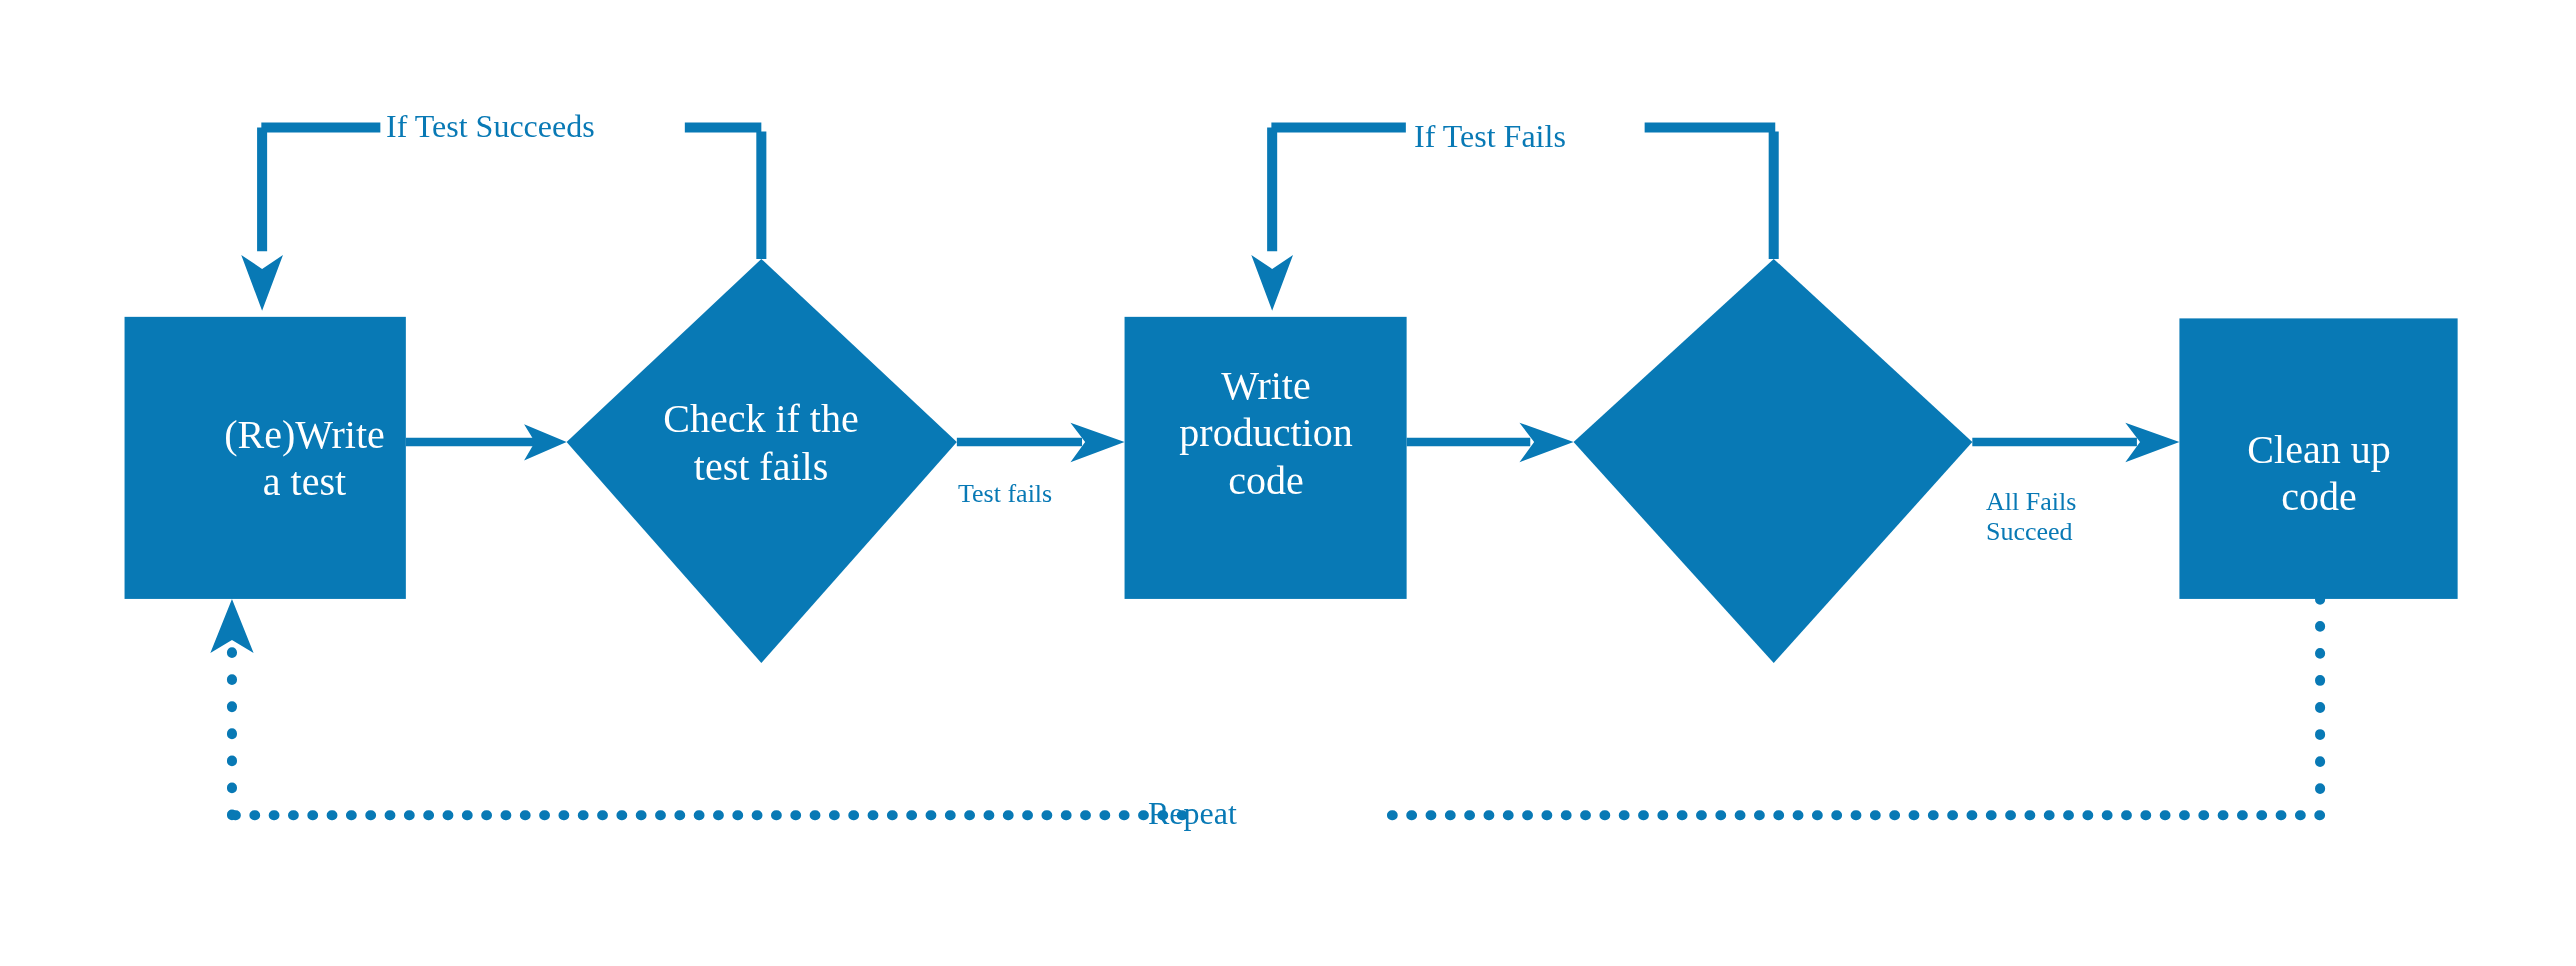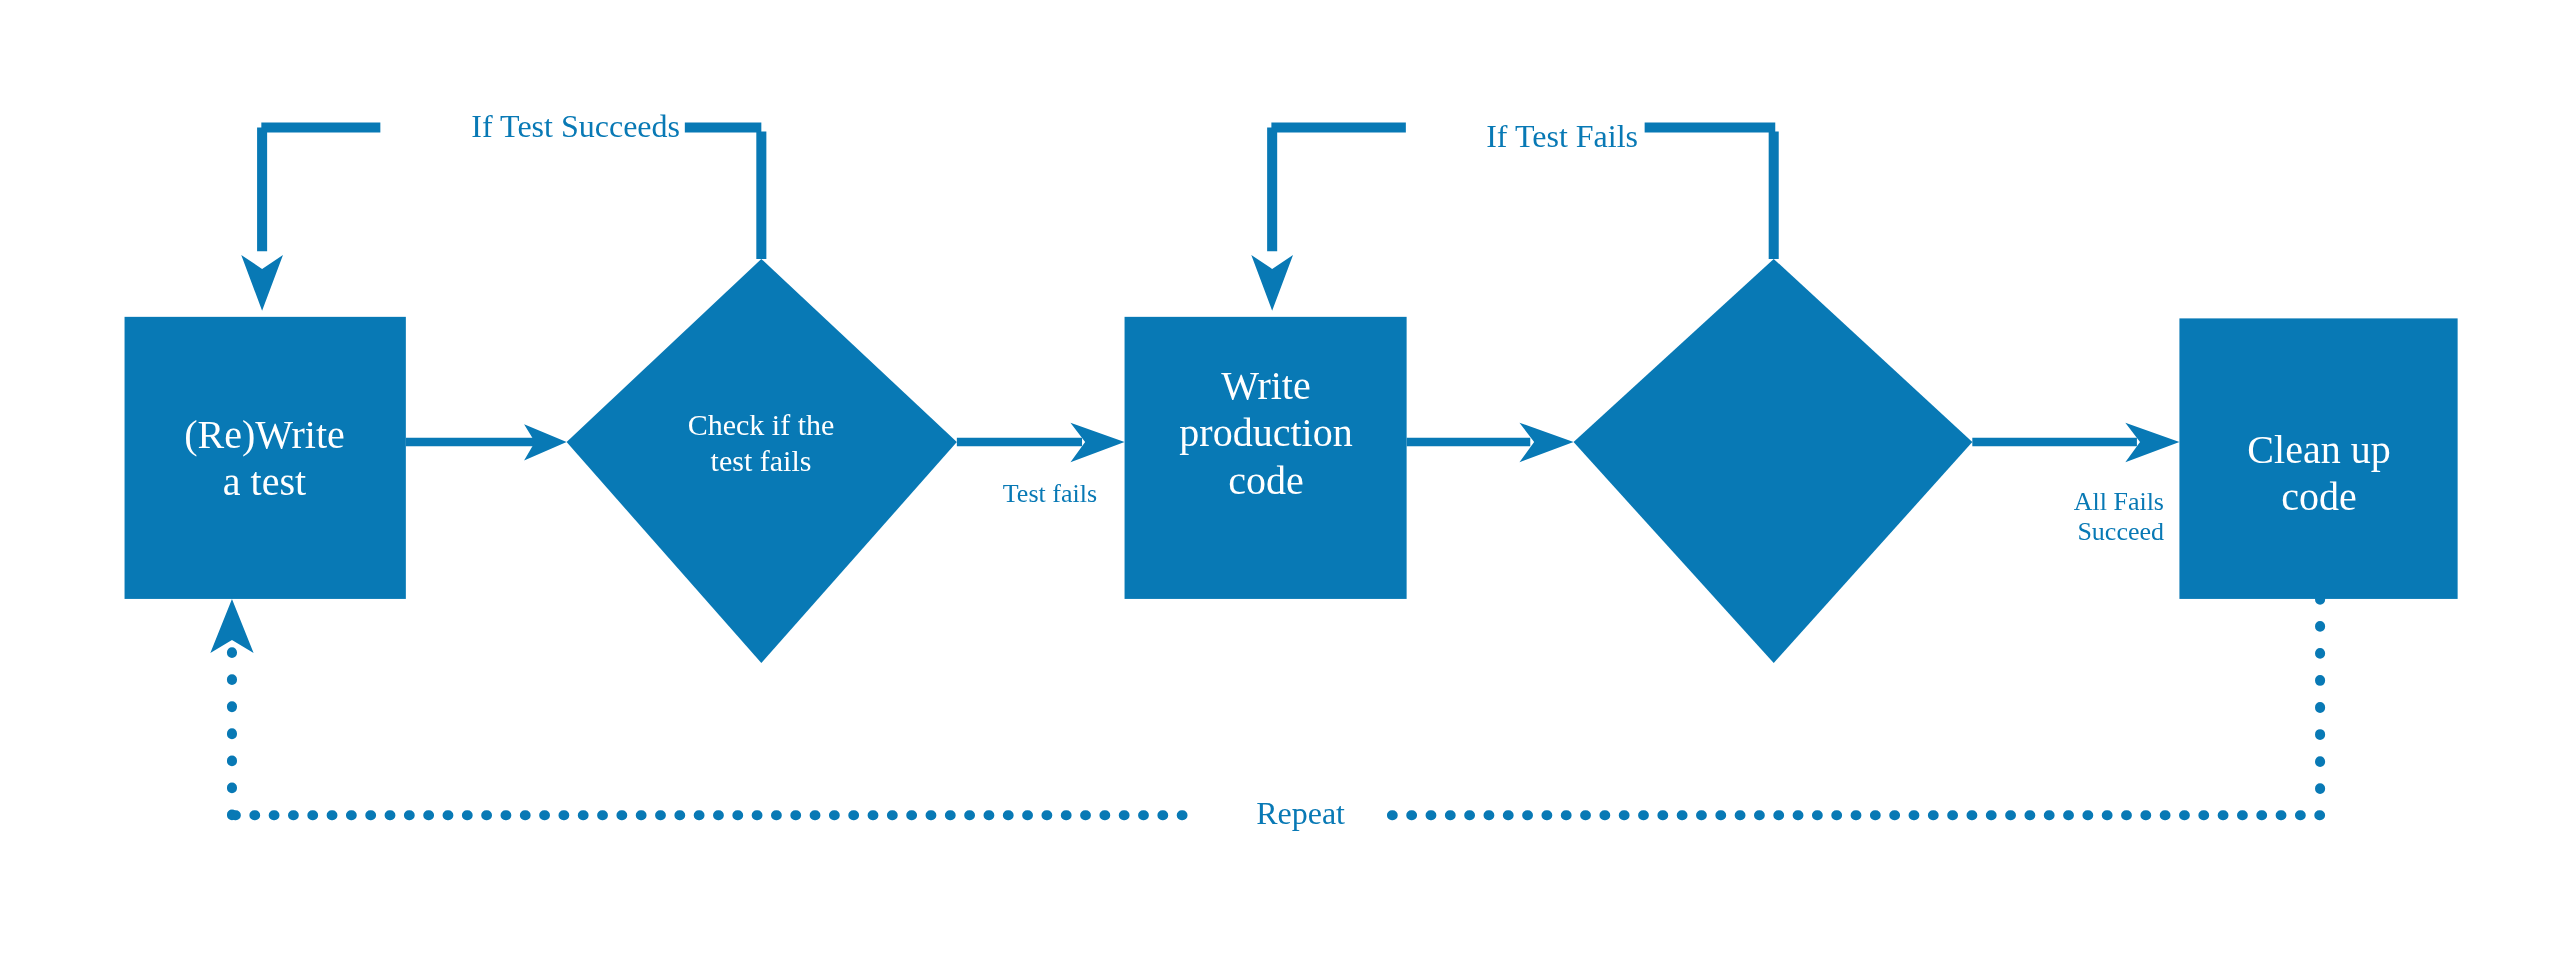--- a/index.html
+++ b/index.html
@@ -6,24 +6,24 @@
   body{width:2576px;height:966px;overflow:hidden;font-family:"Liberation Serif",serif;}
   #stage{position:relative;width:2576px;height:966px;background:#fff;}
   #flow-svg{position:absolute;left:0;top:0;width:2576px;height:966px;}
   .node-label{
     position:absolute;display:flex;align-items:center;justify-content:center;
     text-align:center;color:#ffffff;font-family:"Liberation Serif",serif;
     line-height:1.18;white-space:pre-line;pointer-events:none;
   }
   .edge-label{
     position:absolute;color:#0879b5;font-family:"Liberation Serif",serif;
-    text-align:right;line-height:1.16;white-space:pre-line;
+    text-align:left;line-height:1.16;white-space:pre-line;
   }
   .box-label{font-size:40px;}
-  .diamond-label{font-size:30px;}
+  .diamond-label{font-size:40px;}
   .lbl-big{font-size:32px;}
   .lbl-sm{font-size:26px;}
 </style>
 </head>
 <body>
 
 <div id="stage">
 
   <svg id="flow-svg" viewBox="0 0 3333 1250" xmlns="http://www.w3.org/2000/svg">
 
@@ -88,21 +88,21 @@
       <line x1="3002" y1="1055" x2="1793" y2="1055" stroke="#0879b5" stroke-width="13" stroke-linecap="round" stroke-dasharray="1 24"></line>
 
       <line x1="1530" y1="1055" x2="300" y2="1055" stroke="#0879b5" stroke-width="13" stroke-linecap="round" stroke-dasharray="1 24"></line>
 
       <line x1="300" y1="1055" x2="300" y2="820" stroke="#0879b5" stroke-width="13" stroke-linecap="round" stroke-dasharray="1 34"></line>
       <polygon points="300,775 272,845 300,828 328,845" fill="#0879b5"></polygon>
     </g>
 
   </svg>
 
-  <div class="node-label box-label" style="left:124px;top:317px;width:281px;height:282px;">(Re)Write
+  <div class="node-label box-label" style="left:124px;top:317px;width:281px;height:282px;padding-left:40px;">(Re)Write
 a test</div>
 
   <div class="node-label diamond-label" style="left:587px;top:309px;width:348px;height:267px;">Check if the
 test fails</div>
 
   <div class="node-label box-label" style="left:1121px;top:317px;width:290px;height:232px;">Write
 production
 code</div>
 
 

